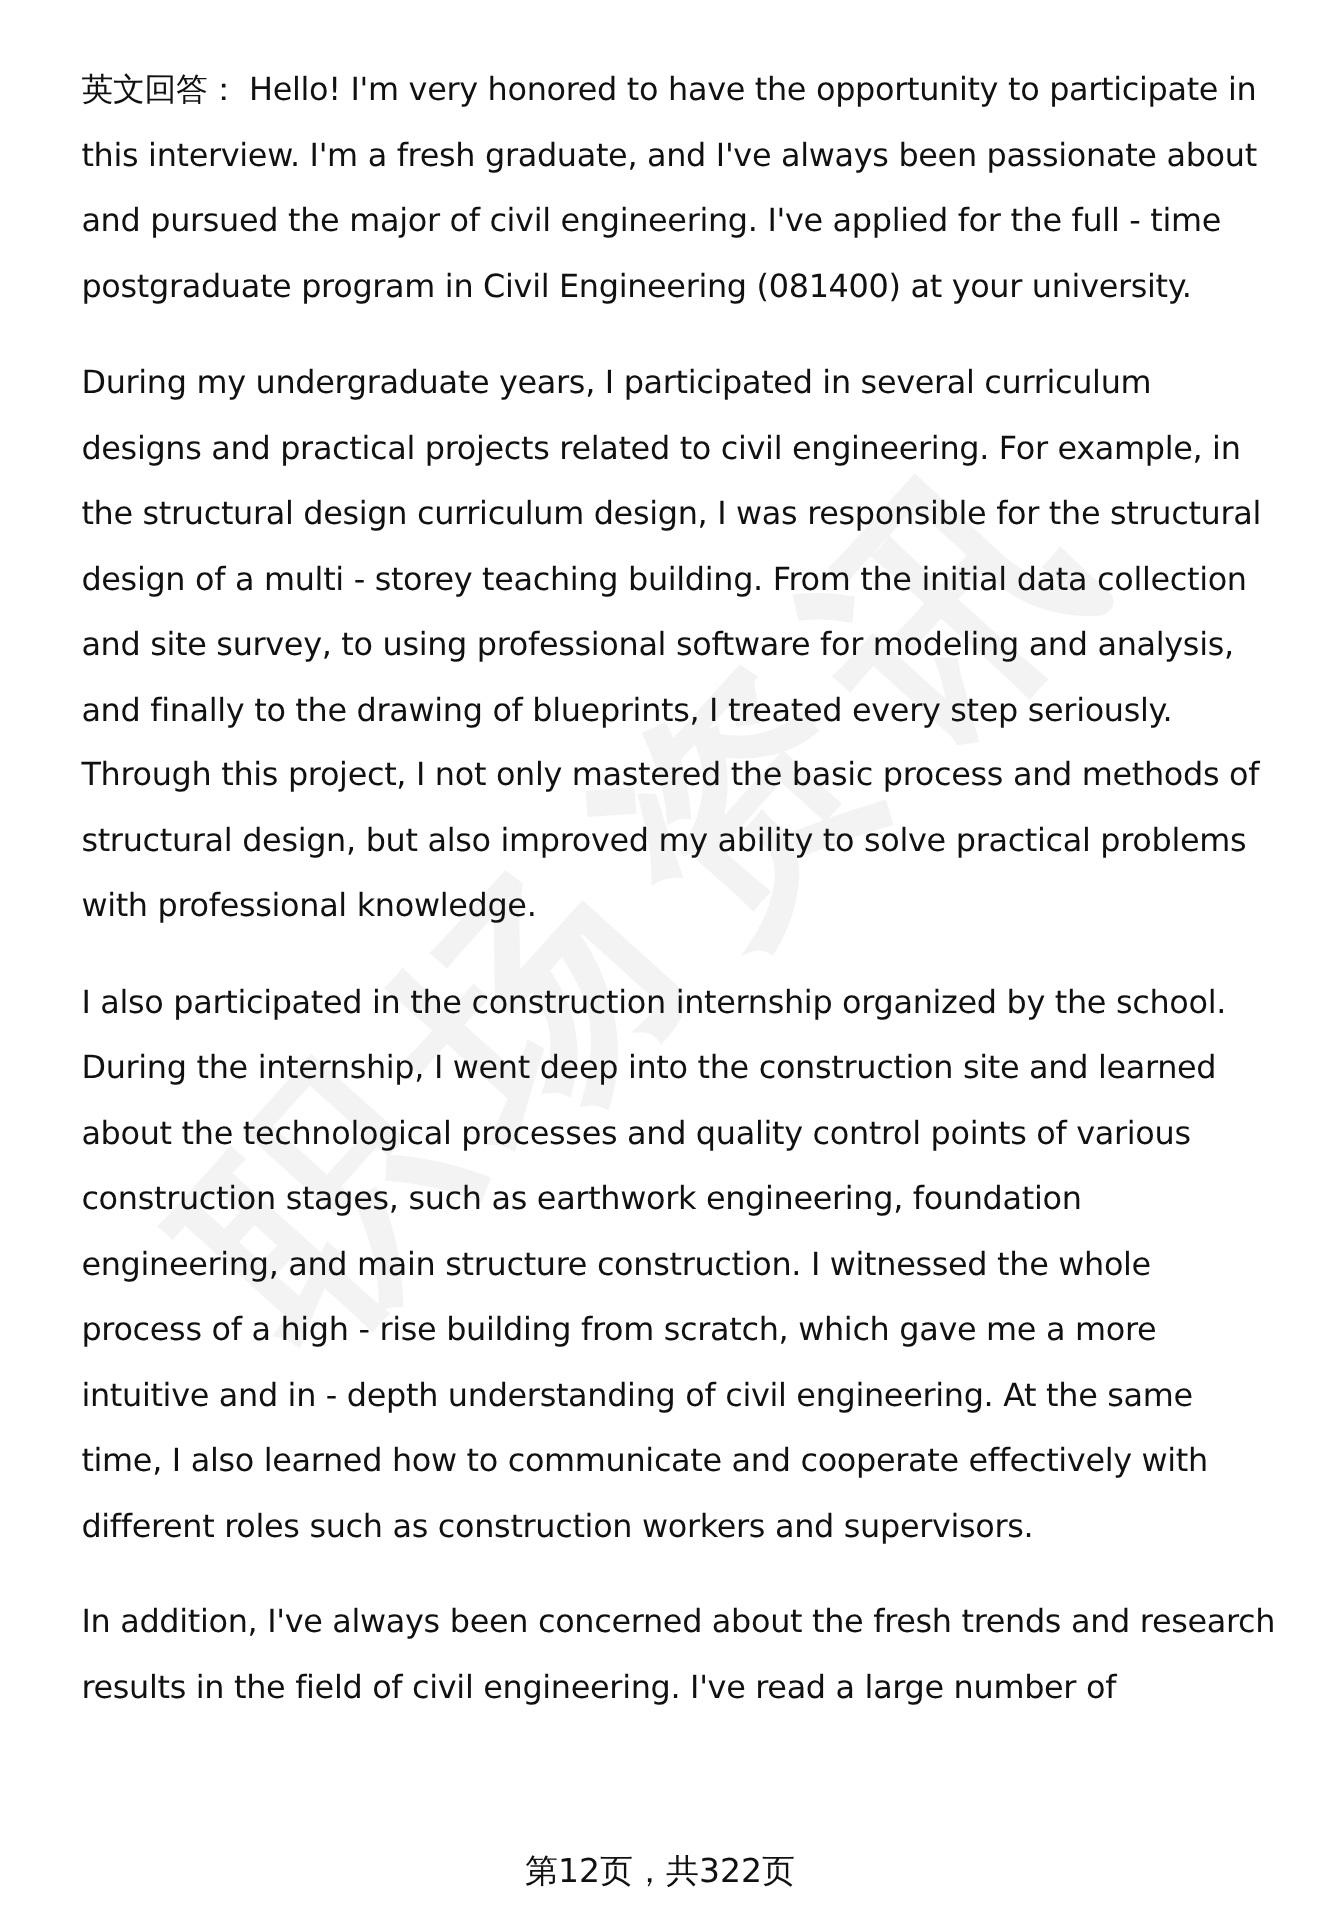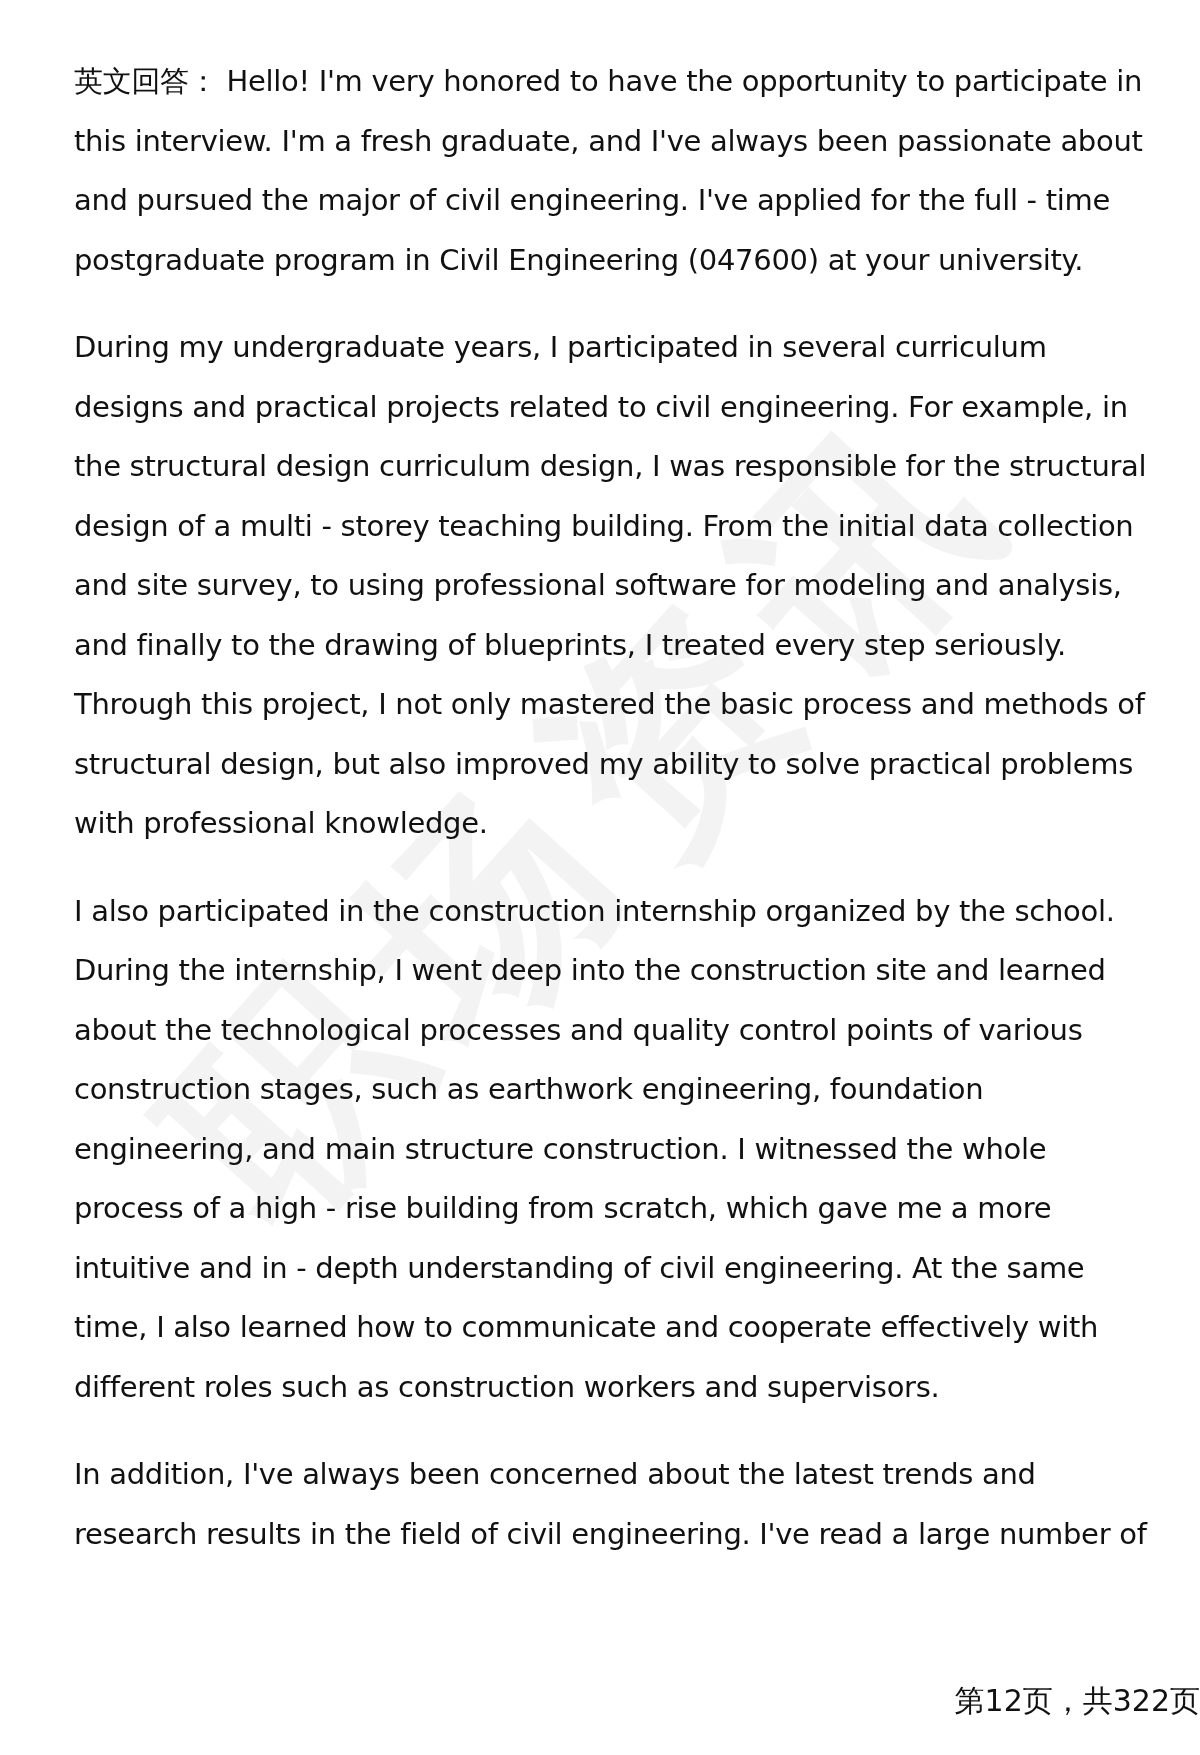--- a/index.html
+++ b/index.html
@@ -6,35 +6,35 @@
   body { width:1200px; height:1755px; position:relative; overflow:hidden;
          font-family:"DejaVu Sans", "Liberation Sans", sans-serif; color:#111; }
   .page { position:absolute; left:0; top:0; width:1200px; height:1755px; }
   .content { position:absolute; left:74px; top:52px; width:1090px; }
   p.para { margin:0 0 28px 0; font-size:29px; line-height:59.5px; letter-spacing:-0.3px; }
   p.para.first { margin-bottom:28px; }
   .watermark { position:absolute; left:180px; top:380px; width:820px; height:900px;
                pointer-events:none; }
   .watermark span { position:absolute; font-size:230px; font-weight:bold; color:#000;
                     opacity:0.045; transform:rotate(-48deg); white-space:nowrap; }
-  .footer { position:absolute; left:0; width:1200px; top:1681px; text-align:right;
+  .footer { position:absolute; left:0; width:1200px; top:1681px; text-align:center;
             font-size:30px; color:#111; }
 </style>
 </head>
 <body>
 
 <div class="page">
   <div class="watermark">
     <span style="left:0px; top:560px;">职</span>
     <span style="left:190px; top:380px;">场</span>
     <span style="left:380px; top:200px;">资</span>
     <span style="left:570px; top:20px;">讯</span>
   </div>
 
   <div class="content">
-    <p class="para">英文回答： Hello! I'm very honored to have the opportunity to participate in this interview. I'm a fresh graduate, and I've always been passionate about and pursued the major of civil engineering. I've applied for the full - time postgraduate program in Civil Engineering (047600) at your university.</p>
+    <p class="para">英文回答： Hello! I'm very honored to have the opportunity to participate in this interview. I'm a fresh graduate, and I've always been passionate about and pursued the major of civil engineering. I've applied for the full - time postgraduate program in Civil Engineering (081400) at your university.</p>
     <p class="para">During my undergraduate years, I participated in several curriculum designs and practical projects related to civil engineering. For example, in the structural design curriculum design, I was responsible for the structural design of a multi - storey teaching building. From the initial data collection and site survey, to using professional software for modeling and analysis, and finally to the drawing of blueprints, I treated every step seriously. Through this project, I not only mastered the basic process and methods of structural design, but also improved my ability to solve practical problems with professional knowledge.</p>
     <p class="para">I also participated in the construction internship organized by the school. During the internship, I went deep into the construction site and learned about the technological processes and quality control points of various construction stages, such as earthwork engineering, foundation engineering, and main structure construction. I witnessed the whole process of a high - rise building from scratch, which gave me a more intuitive and in - depth understanding of civil engineering. At the same time, I also learned how to communicate and cooperate effectively with different roles such as construction workers and supervisors.</p>
-    <p class="para">In addition, I've always been concerned about the latest trends and research results in the field of civil engineering. I've read a large number of</p>
+    <p class="para">In addition, I've always been concerned about the fresh trends and research results in the field of civil engineering. I've read a large number of</p>
   </div>
 
   <div class="footer">第12页，共322页</div>
 </div>
 
 </body></html>

